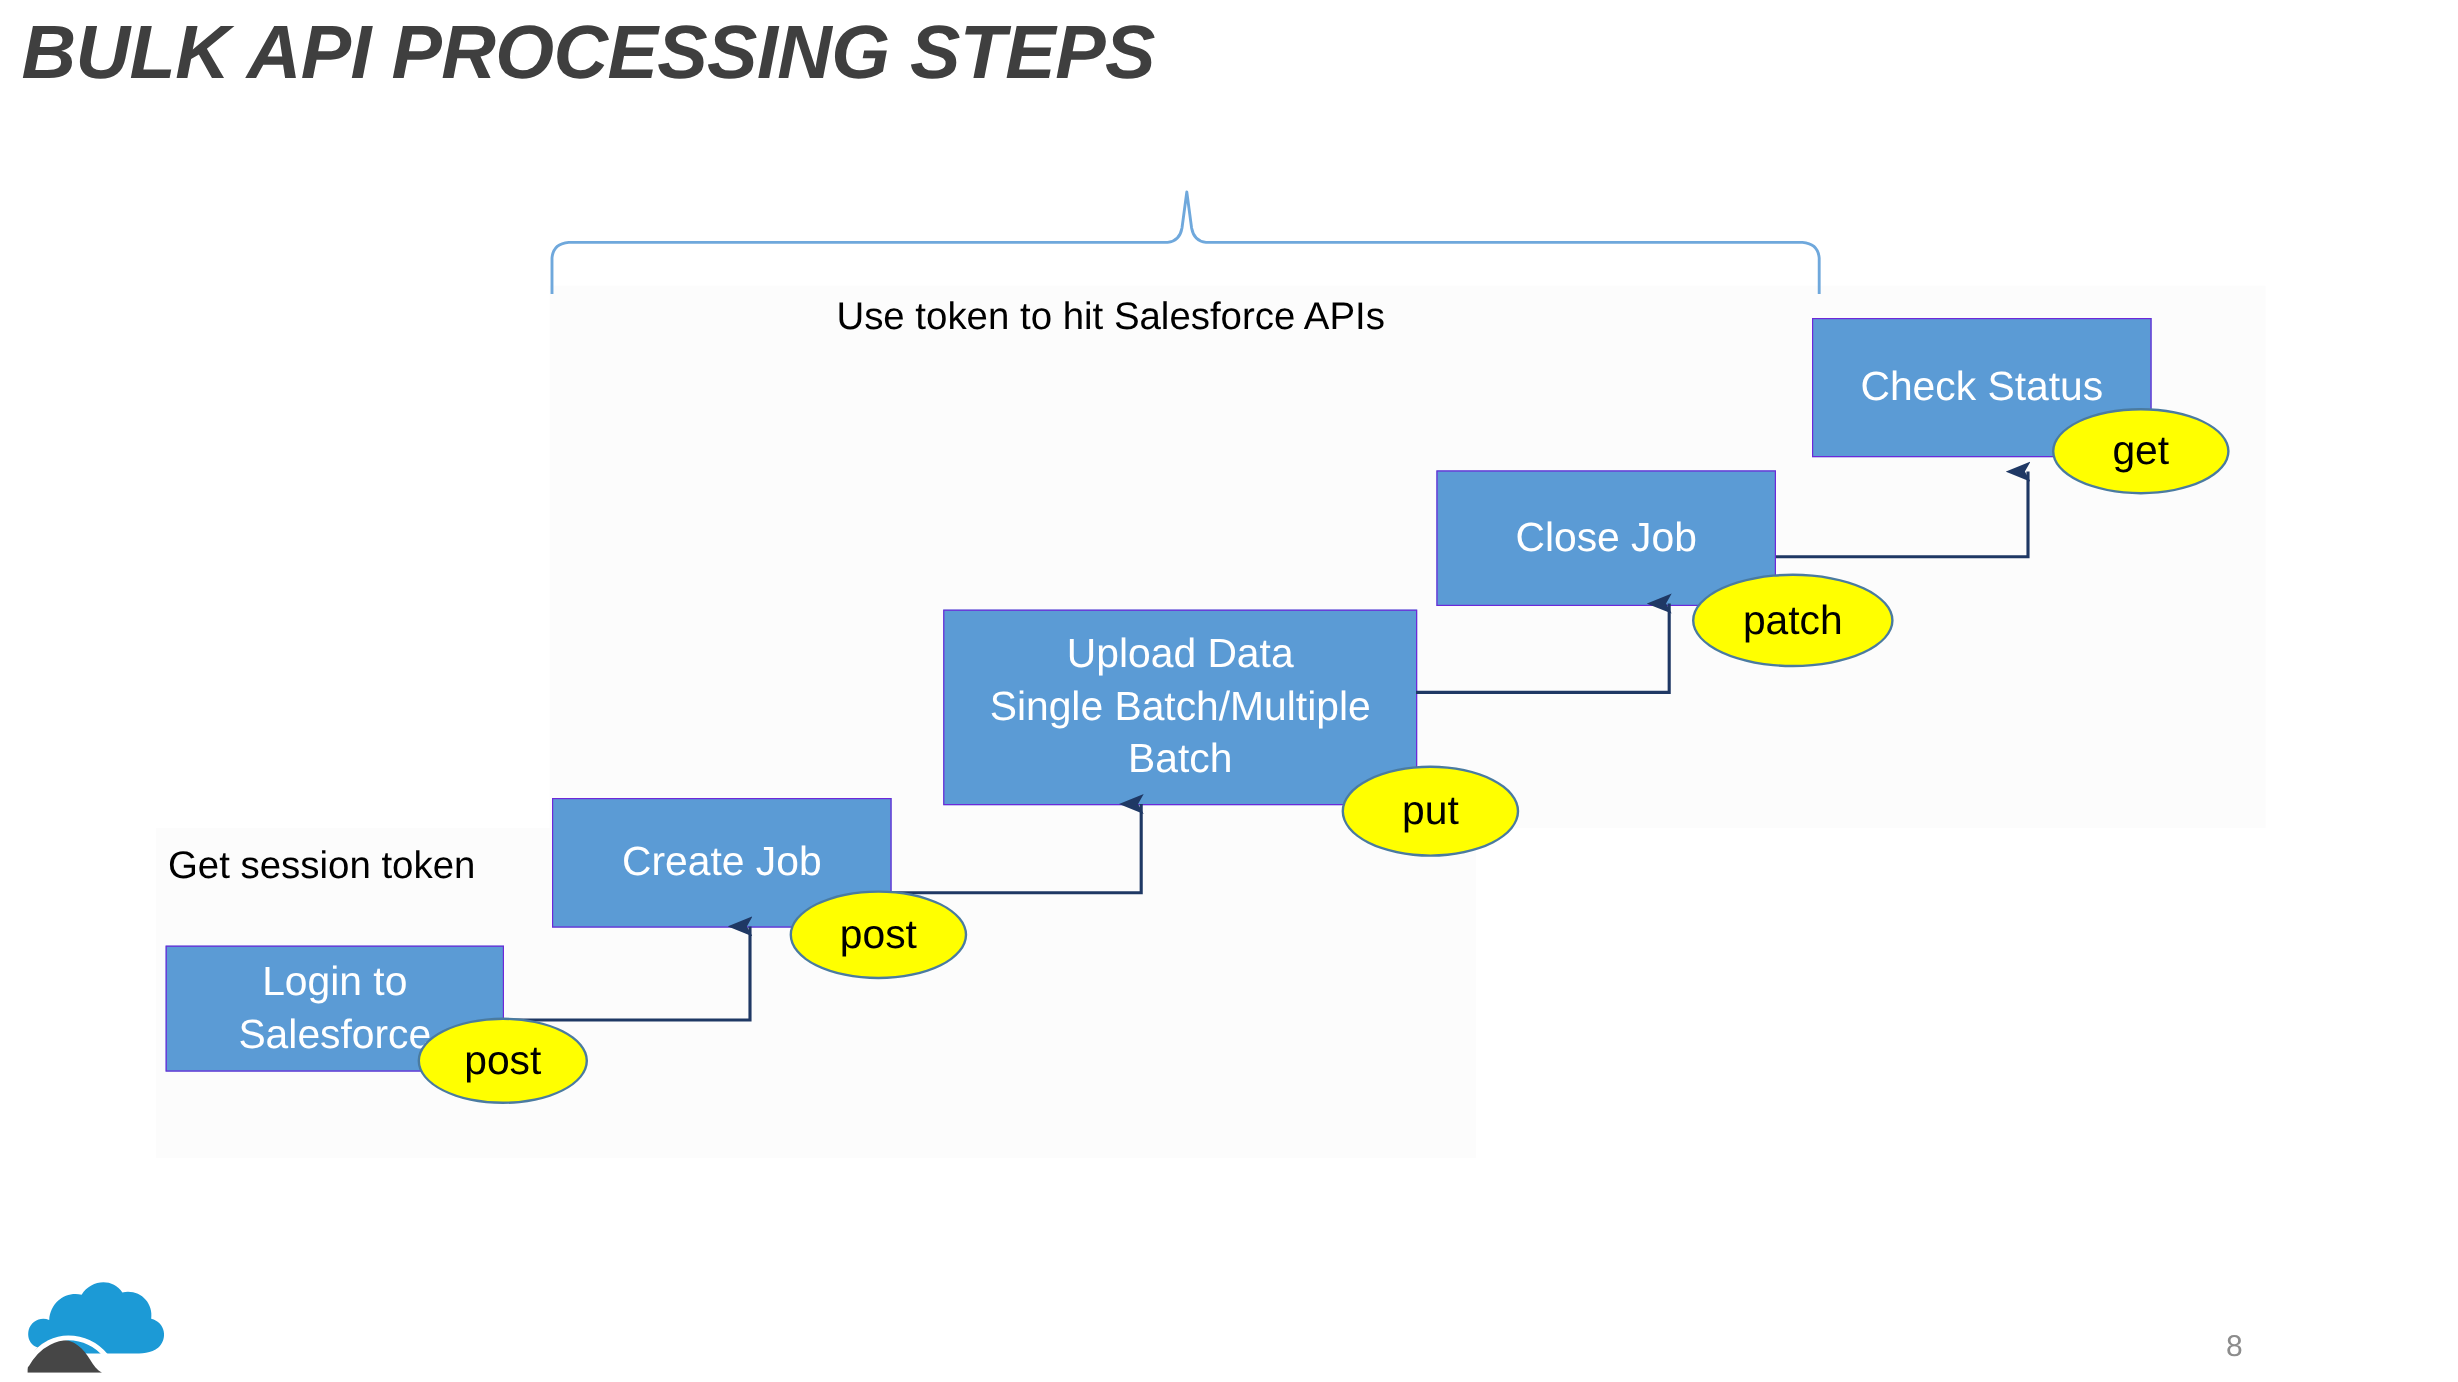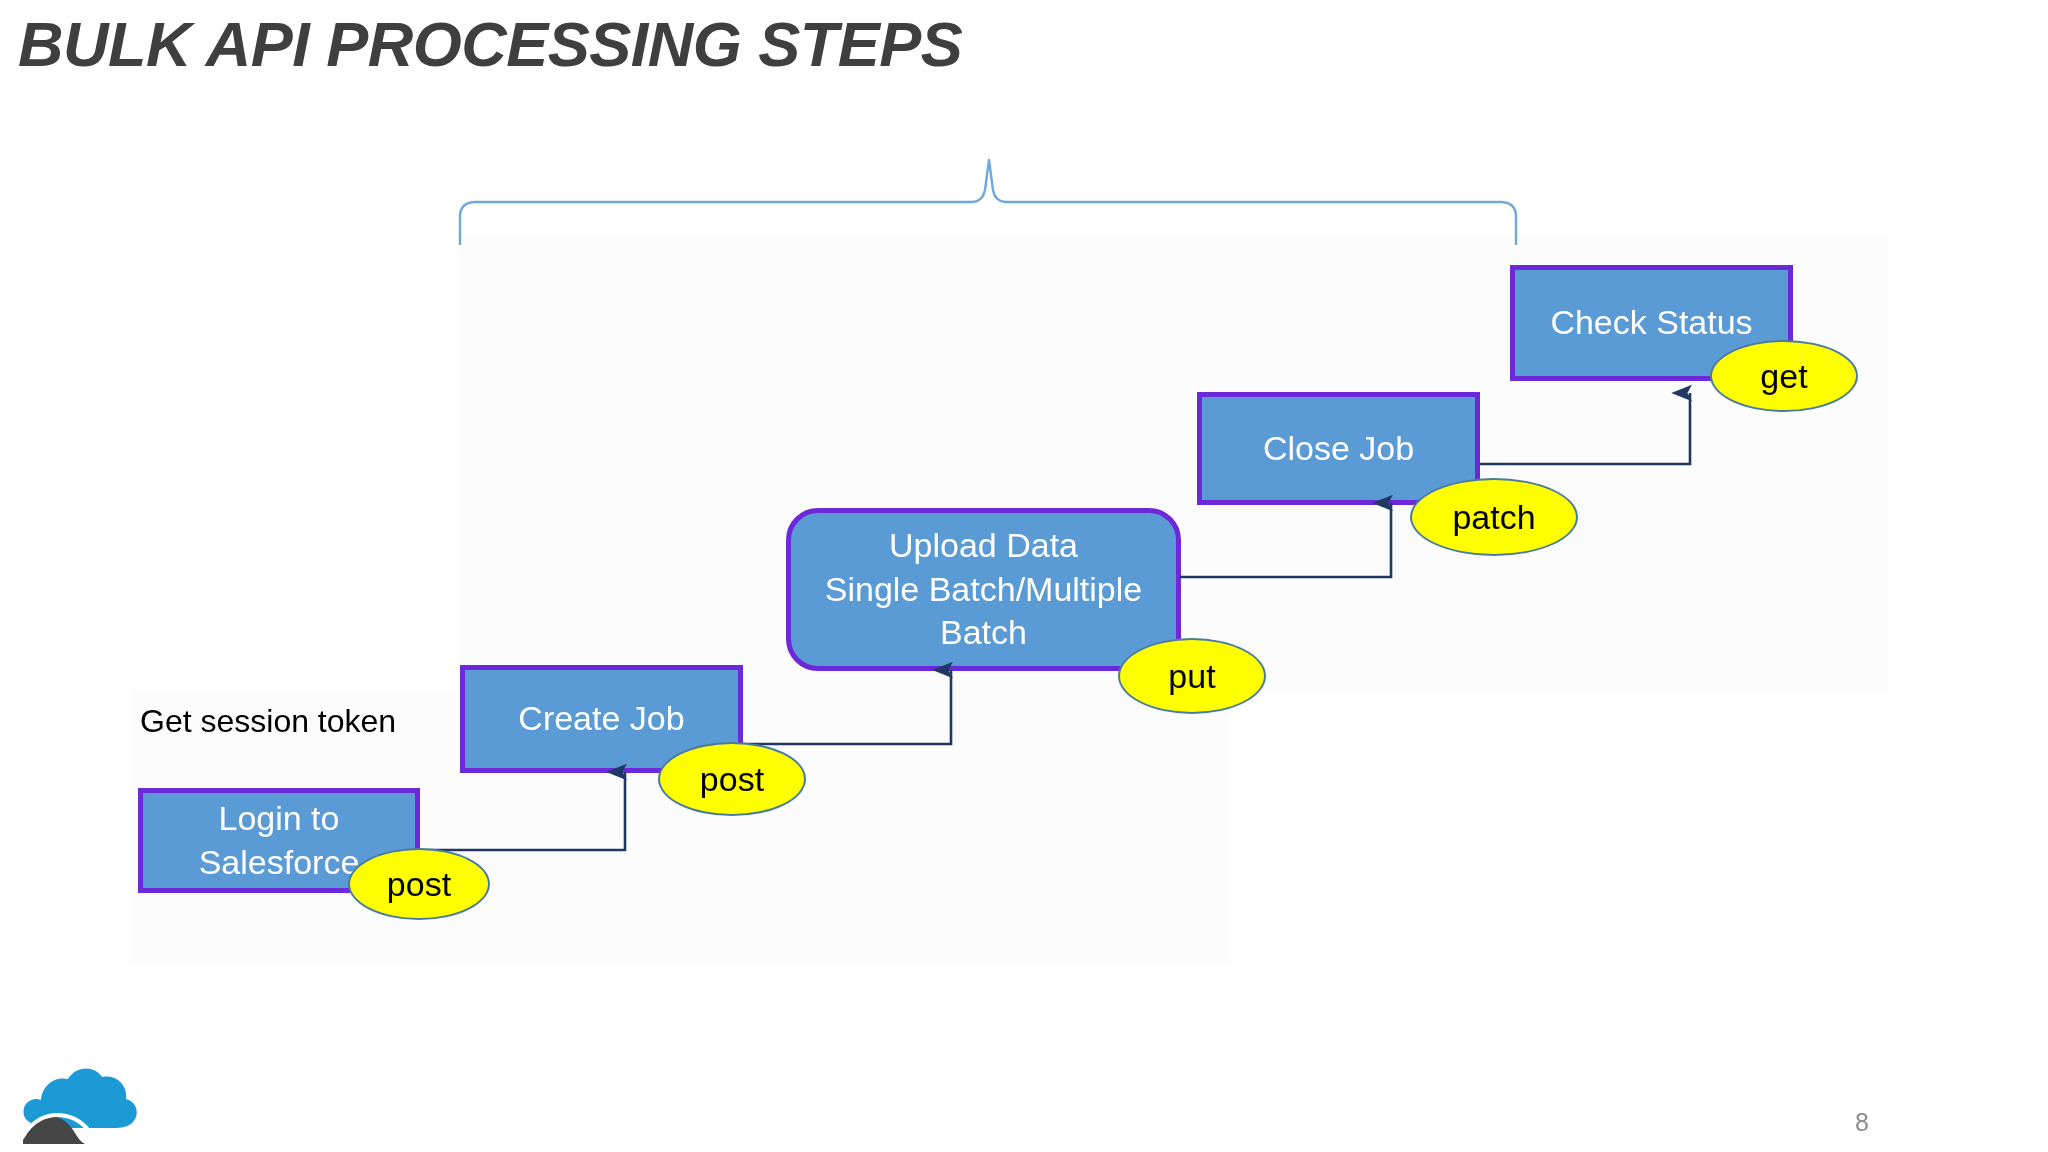--- a/index.html
+++ b/index.html
@@ -35,21 +35,21 @@
   
   .bg-panel {
     position: absolute;
     background: #fcfcfc;
   }
 
   
   .proc-box {
     position: absolute;
     background: #5b9bd5;
-    border: 5px solid #6d28d9;
+    border: 1px solid #6d28d9;
     color: #ffffff;
     display: flex;
     align-items: center;
     justify-content: center;
     text-align: center;
     font-size: 34px;
     line-height: 1.28;
     box-sizing: border-box;
     padding: 2px 6px;
   }
@@ -128,20 +128,21 @@
   <svg id="brace-layer" class="svg-layer" viewBox="0 0 2048 1152" xmlns="http://www.w3.org/2000/svg">
     <path d="M 460 245
              L 460 215 Q 461 203 474 202
              L 973 202 Q 983 201 985 190
              L 989 160 L 993 190
              Q 995 201 1005 202
              L 1502 202 Q 1515 203 1516 215
              L 1516 245" fill="none" stroke="#6FA8DC" stroke-width="2.4" stroke-linejoin="round"></path>
   </svg>
 
+  <div class="plain-label" style="left:697px; top:245px;">Use token to hit Salesforce APIs</div>
 
   <div class="plain-label" style="left:140px; top:703px;">Get session token</div>
 
   <svg id="connector-layer" class="svg-layer" viewBox="0 0 2048 1152" xmlns="http://www.w3.org/2000/svg">
     <defs>
       <marker id="arrowhead" markerWidth="7" markerHeight="8" refX="3.2" refY="7.2" orient="auto" markerUnits="strokeWidth">
         <path d="M 3.2 0 L 6.4 8 L 3.2 6.2 L 0 8 Z" fill="#1F3864"></path>
       </marker>
     </defs>
 
@@ -156,21 +157,21 @@
 
   <div class="proc-box" style="left:460px; top:665px; width:283px; height:108px;">
     <span class="bx-label">Create Job</span>
   </div>
 
   <div class="proc-box" style="left:138px; top:788px; width:282px; height:105px;">
     <span class="bx-label">Login to
 Salesforce</span>
   </div>
 
-  <div class="proc-box" style="left:786px; top:508px; width:395px; height:163px;border-radius:32px;">
+  <div class="proc-box" style="left:786px; top:508px; width:395px; height:163px;">
     <span class="bx-label">Upload Data
 Single Batch/Multiple
 Batch</span>
   </div>
 
   <div class="proc-box" style="left:1197px; top:392px; width:283px; height:113px;">
     <span class="bx-label">Close Job</span>
   </div>
 
   <div class="proc-box" style="left:1510px; top:265px; width:283px; height:116px;">

